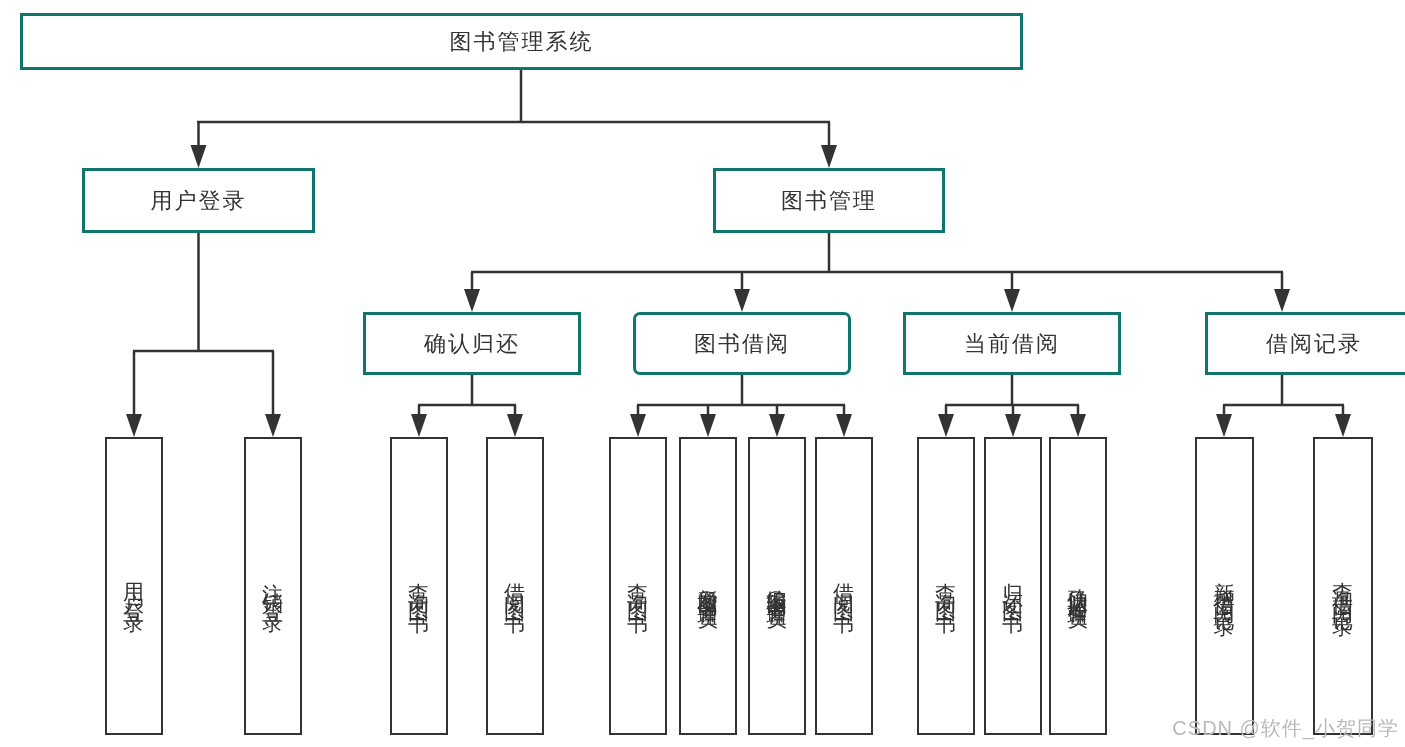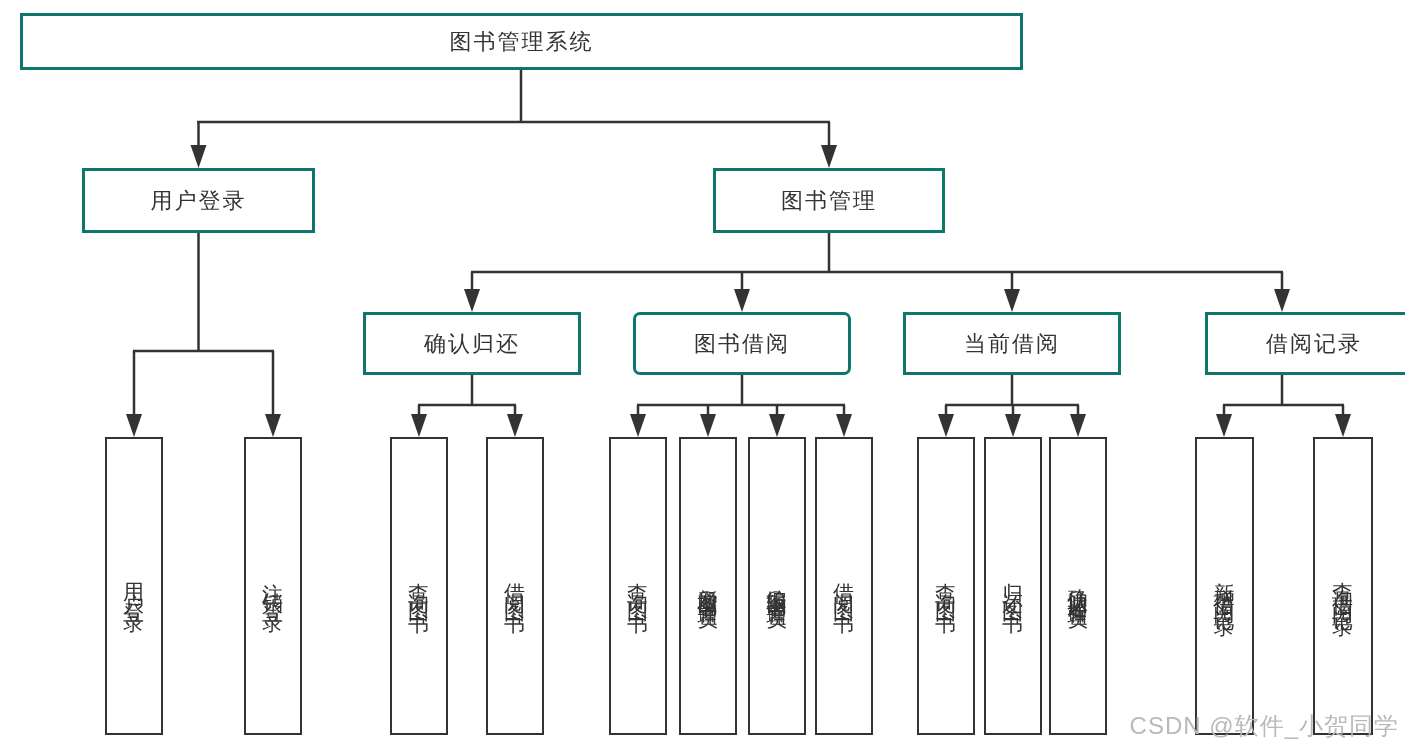--- a/index.html
+++ b/index.html
@@ -26,21 +26,21 @@
   }
   .leaf span{
     writing-mode:vertical-rl;text-orientation:mixed;
     font-size:21px;color:#333333;letter-spacing:10px;line-height:1;
     white-space:nowrap;
   }
   .vt-med span{letter-spacing:7px;}
   .vt-tight span{letter-spacing:3px;font-size:20px;}
   .watermark{
     position:absolute;right:6px;bottom:5px;
-    font-size:24px;color:#b9b9b9;letter-spacing:1px;
+    font-size:20px;color:#b9b9b9;letter-spacing:1px;
   }
 </style>
 </head>
 <body>
 
 <div id="canvas">
 
   <svg id="connectors" viewBox="0 0 1405 747">
 
     <line x1="521" y1="69" x2="521" y2="122"></line>

